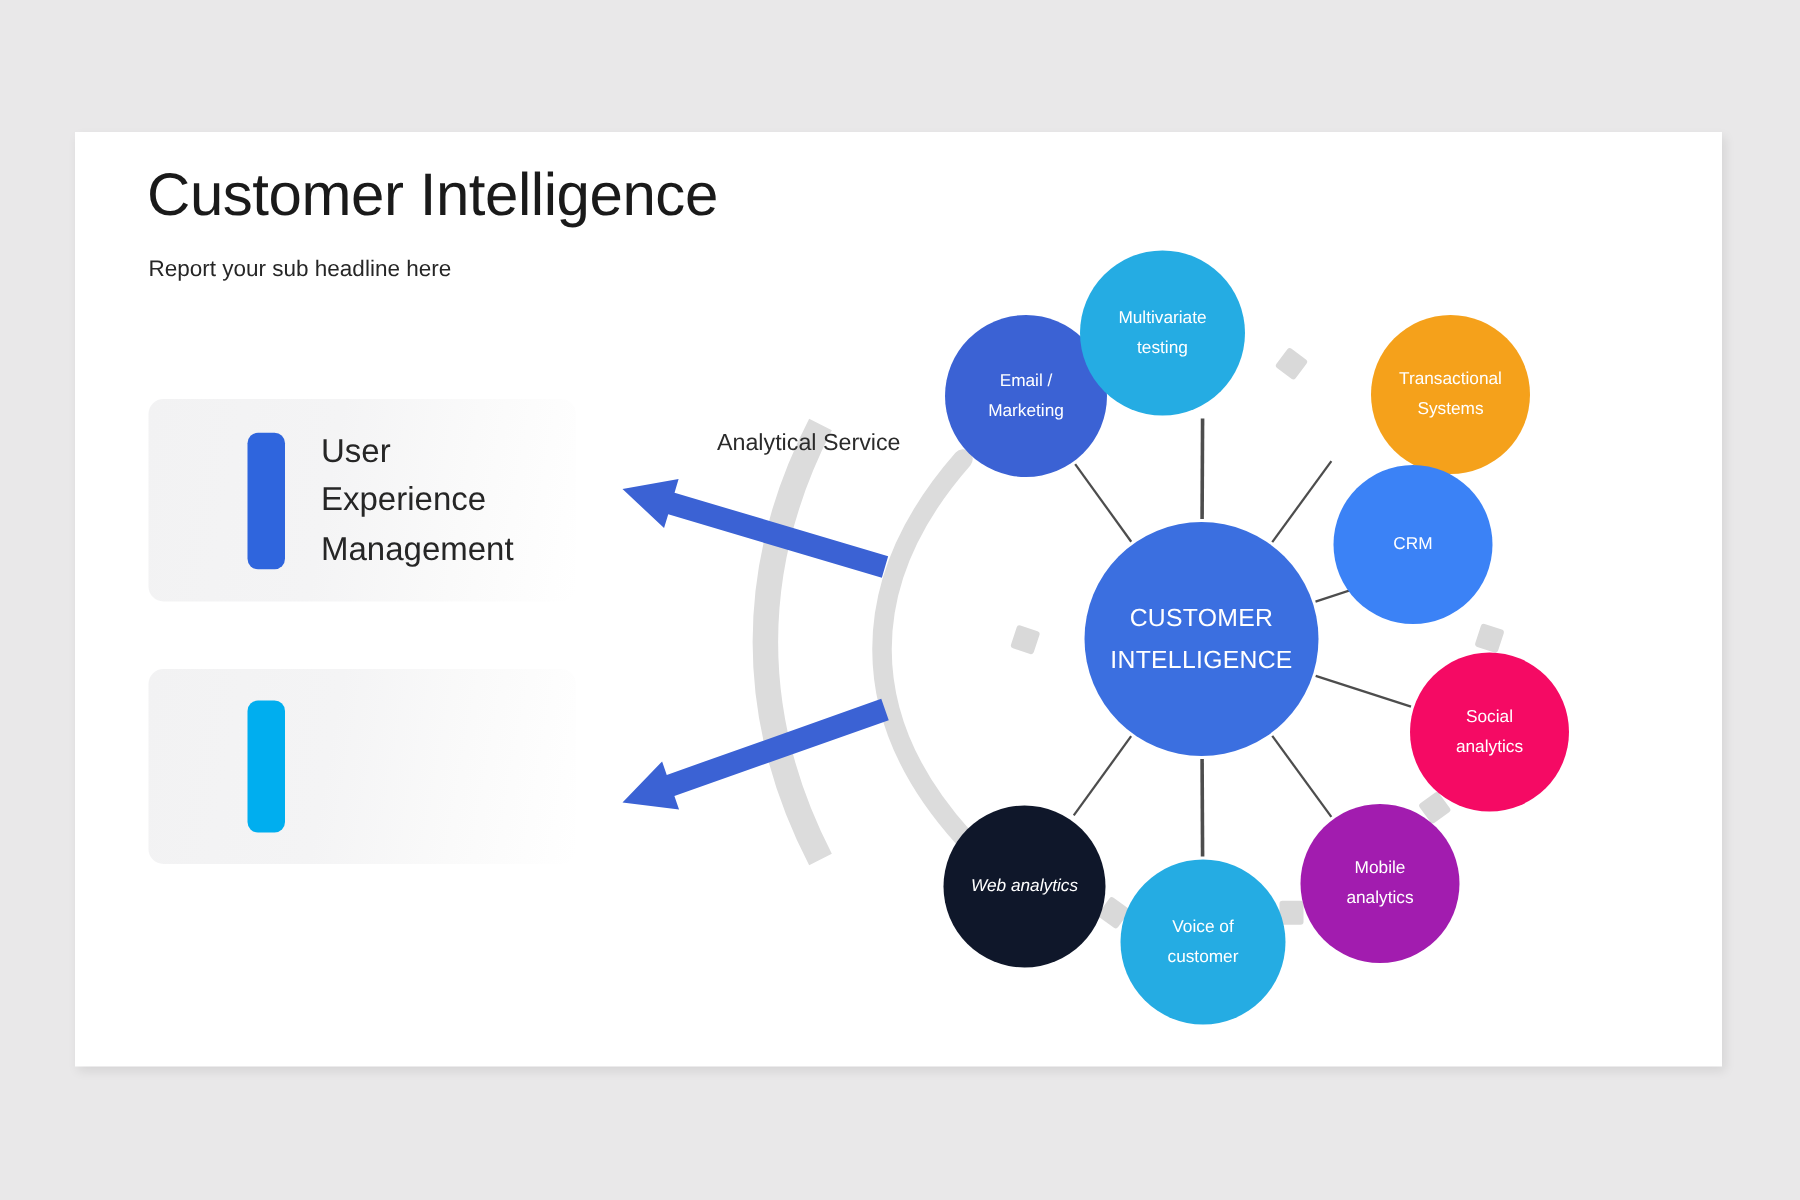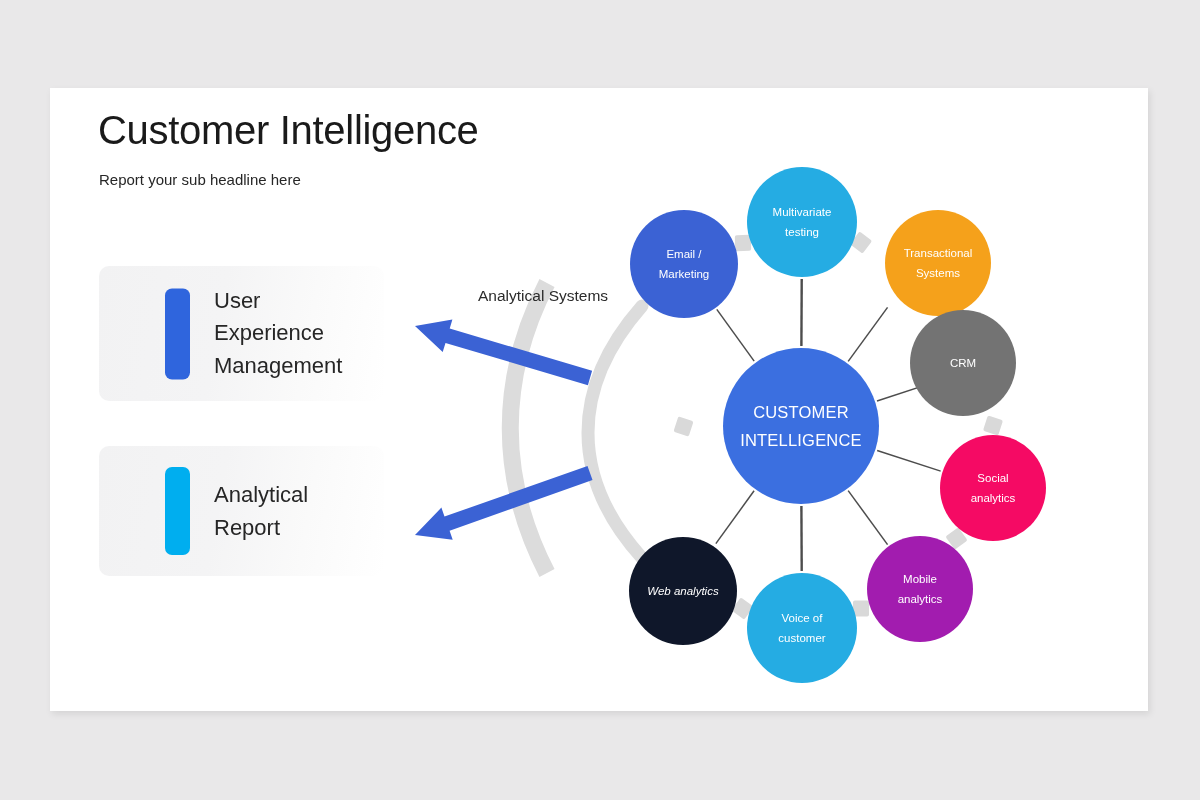--- a/index.html
+++ b/index.html
@@ -128,21 +128,20 @@
 
     <div id="slide-title">Customer Intelligence</div>
     <div id="slide-subtitle">Report your sub headline here</div>
 
     <div class="card" id="card-0">
       <div class="card-bar" style="background: rgb(47, 101, 221);"></div>
       <div class="card-label">User Experience Management</div>
     </div>
     <div class="card" id="card-1">
       <div class="card-bar" style="background: rgb(0, 174, 239);"></div>
-      <div class="card-label">Analytical Report</div>
     </div>
 
     <div id="diagram">
 
       <svg id="diagram-svg" width="1098" height="623">
         <g id="arcs">
             <path d="M 592 218 C 520 300, 520 390, 592 470" fill="none" stroke="#dcdcdc" stroke-width="13" stroke-linecap="round"></path>
             <path d="M 497 195 C 448 290, 448 390, 497 485" fill="none" stroke="#dcdcdc" stroke-width="17" stroke-linecap="butt"></path>
           </g>
         <g id="spokes">
@@ -164,37 +163,37 @@
             <rect x="803" y="512.5" width="16" height="16" rx="2" fill="#d9d9d9" transform="rotate(179.7108416499972 811 520.5)"></rect>
             <rect x="684.5" y="512.5" width="16" height="16" rx="2" fill="#d9d9d9" transform="rotate(-143.85442134051857 692.5 520.5)"></rect>
             <rect x="625.5" y="330.5" width="16" height="16" rx="2" fill="#d9d9d9" transform="rotate(-71.82370585015686 633.5 338.5)"></rect>
           </g>
         <g id="arrows">
             <polygon points="542.1,282.8 399.7,240.5 402.4,231.4 365.0,238.0 392.7,264.0 395.5,254.9 537.9,297.2" fill="#3b62d4"></polygon>
             <polygon points="537.5,377.9 394.5,428.6 391.4,419.6 365.0,447.0 402.7,451.7 399.6,442.7 542.5,392.1" fill="#3b62d4"></polygon>
           </g>
       </svg>
 
-      <div id="analytical-service-label">Analytical Systems</div>
+      <div id="analytical-service-label">Analytical Service</div>
 
       <div class="node" id="hub" style="background: rgb(59, 111, 224); left: 673px; top: 260px; height: 156px; width: 156px;">
         <div class="node-label">CUSTOMER<br>INTELLIGENCE</div>
       </div>
 
       <div id="nodes-layer">
           <div class="node" style="background: rgb(59, 98, 212); left: 580px; top: 122px; height: 108px; width: 108px;">
             <div class="node-label">Email /<br>Marketing</div>
           </div>
-          <div class="node" style="background: rgb(37, 172, 227); left: 697px; top: 79px; height: 110px; width: 110px;">
+          <div class="node" style="background: rgb(37, 172, 227); left: 670px; top: 79px; height: 110px; width: 110px;">
             <div class="node-label">Multivariate<br>testing</div>
           </div>
-          <div class="node" style="background: rgb(245, 161, 27); left: 835px; top: 122px; height: 106px; width: 106px;">
+          <div class="node" style="background: rgb(245, 161, 27); left: 864px; top: 122px; height: 106px; width: 106px;">
             <div class="node-label">Transactional<br>Systems</div>
           </div>
-          <div class="node" style="background: #737373; left: 860px; top: 222px; height: 106px; width: 106px;">
+          <div class="node" style="background: #3b82f6; left: 839px; top: 222px; height: 106px; width: 106px;">
             <div class="node-label">CRM</div>
           </div>
           <div class="node" style="background: rgb(245, 10, 100); left: 890px; top: 347px; height: 106px; width: 106px;">
             <div class="node-label">Social<br>analytics</div>
           </div>
           <div class="node" style="background: #a21caf; left: 817px; top: 448px; height: 106px; width: 106px;">
             <div class="node-label">Mobile<br>analytics</div>
           </div>
           <div class="node" style="background: rgb(37, 172, 227); left: 697px; top: 485px; height: 110px; width: 110px; justify-content: center;">
             <div class="node-label">Voice of<br>customer</div>

